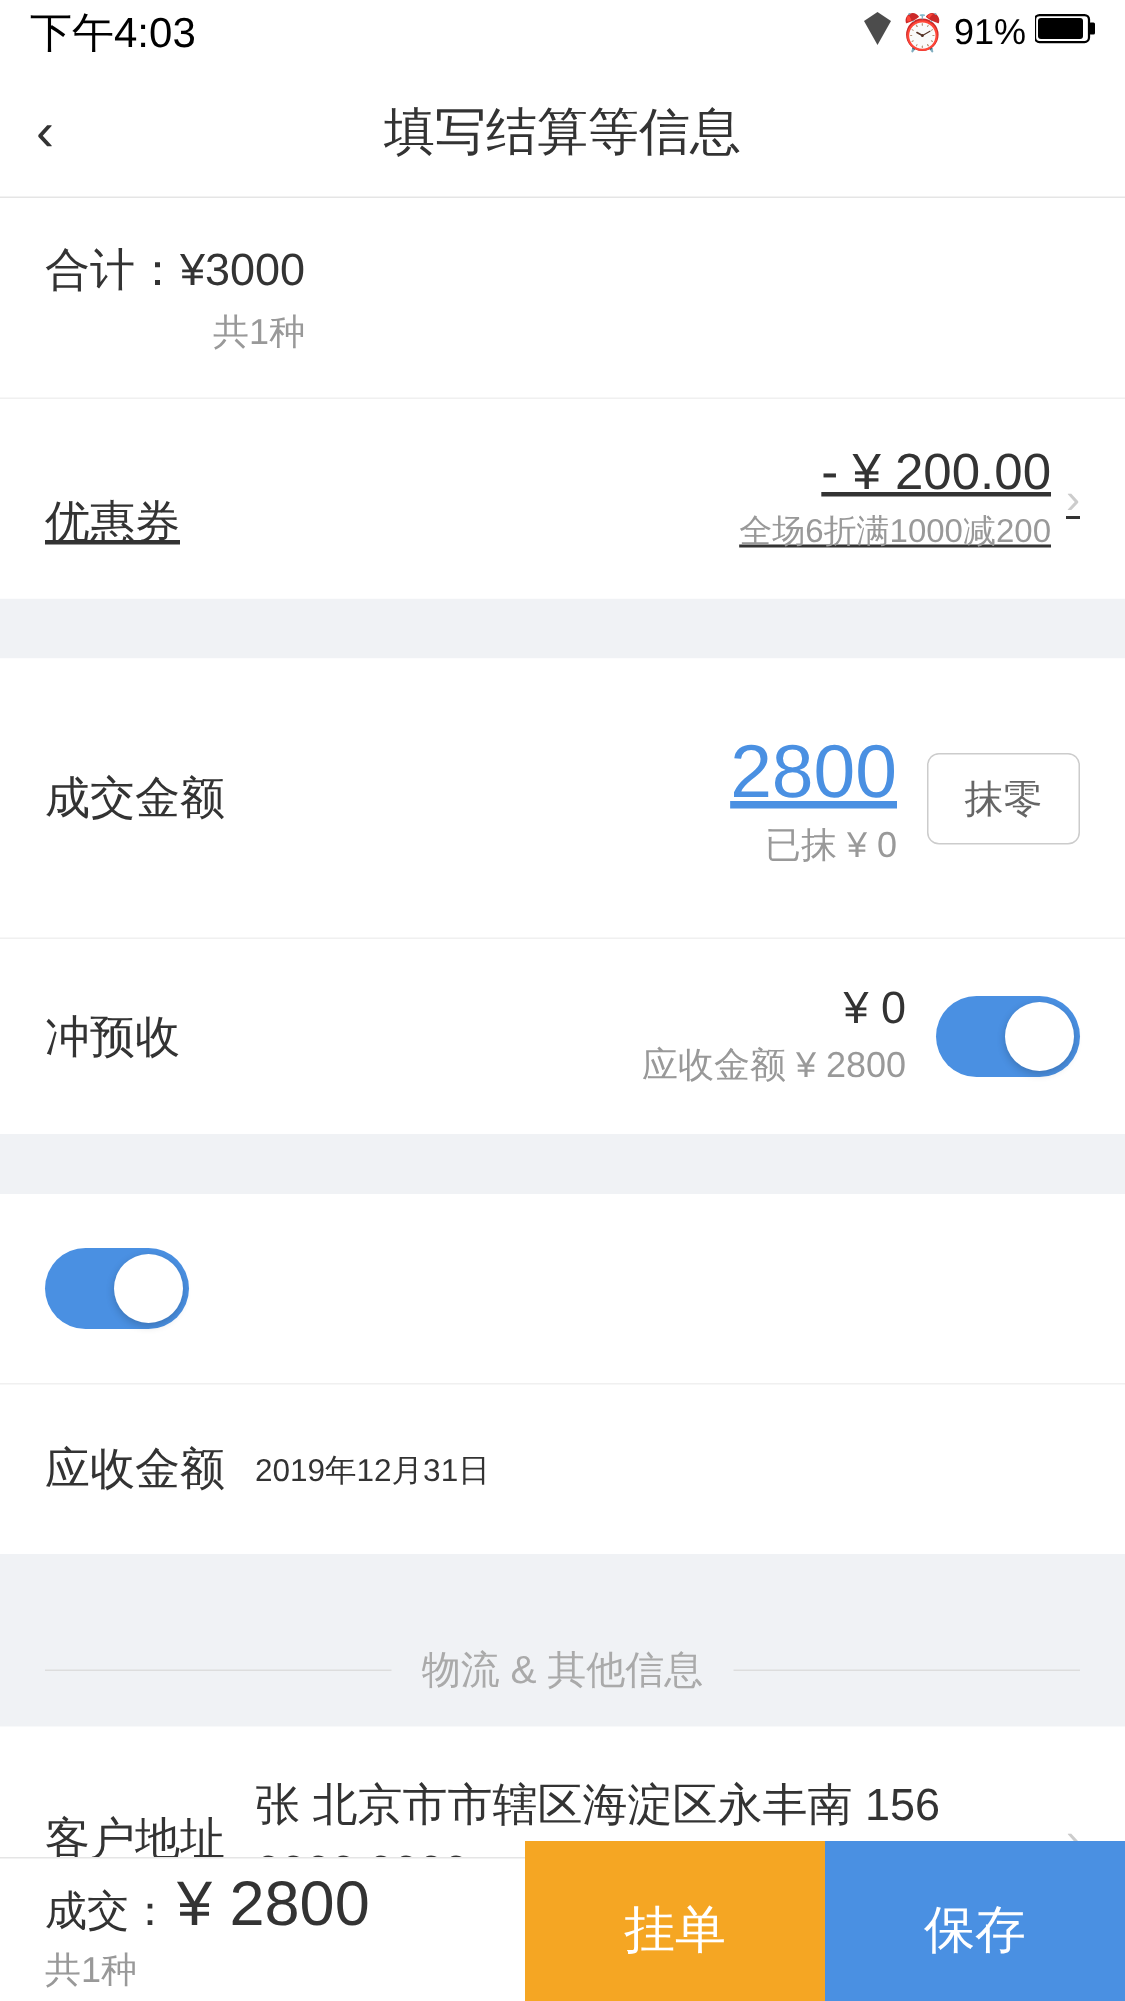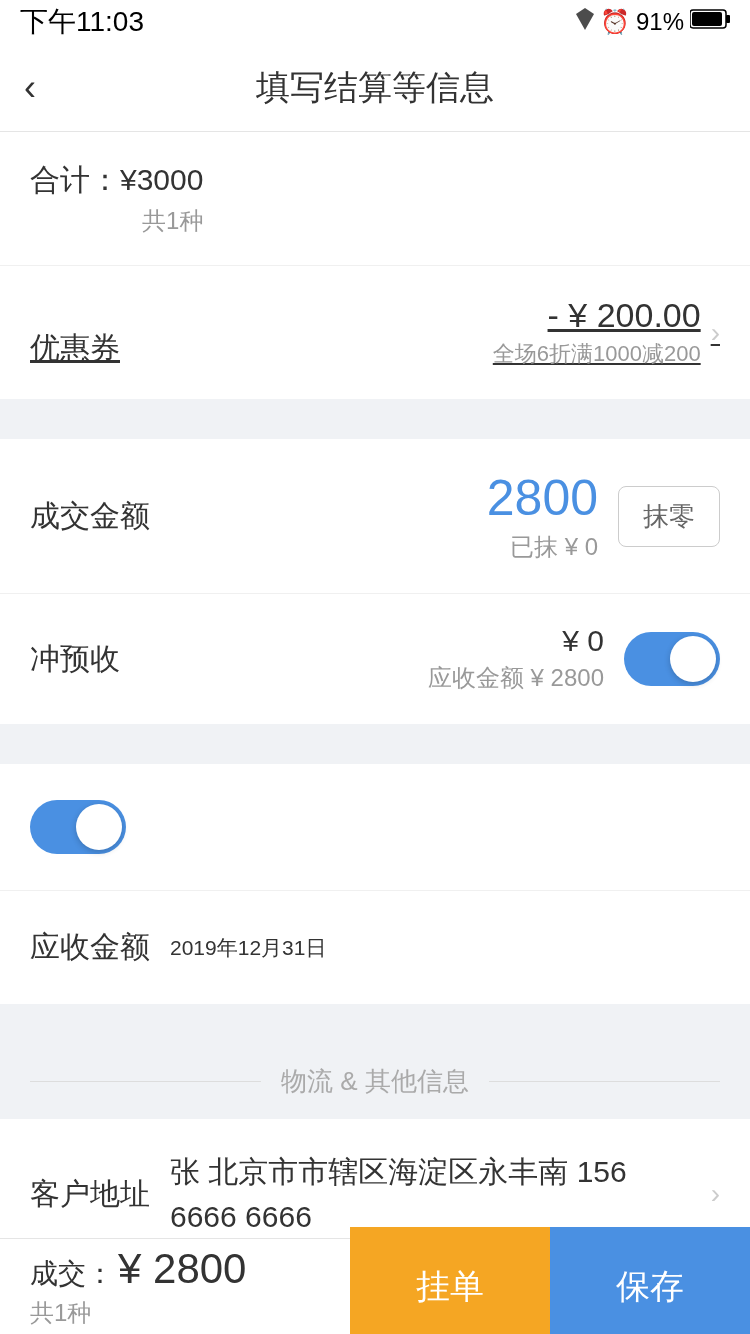--- a/index.html
+++ b/index.html
@@ -108,29 +108,29 @@
 
     
     .separator {
       height: 20px;
       background: #f0f2f5;
     }
 
     
     .amount-row {
       background: #fff;
-      padding: 30px 30px;
+      padding: 46px 30px;
       display: flex;
       align-items: center;
       justify-content: space-between;
     }
     .amount-label { font-size: 30px; color: #333; }
     .amount-right { display: flex; align-items: center; gap: 20px; }
     .amount-value-group { text-align: right; }
-    .amount-main { font-size: 50px; color: #4a90e2; font-weight: 500; }
+    .amount-main { font-size: 50px; color: #4a90e2; font-weight: 500; text-decoration: underline; }
     .amount-sub { font-size: 24px; color: #999; margin-top: 4px; }
     .round-btn {
       border: 1.5px solid #ccc;
       border-radius: 8px;
       padding: 12px 24px;
       font-size: 26px;
       color: #666;
       background: #fff;
       cursor: pointer;
     }
@@ -265,21 +265,21 @@
     
     .gray-area {
       background: #f0f2f5;
       height: 160px;
     }
   </style>
 </head>
 <body>
 
 <div class="status-bar">
-  <div class="status-center">下午11:03</div>
+  <div class="status-center">下午4:03</div>
   <div class="status-right">
     <span>
       <svg width="18" height="22" viewBox="0 0 18 22" fill="#000">
           <path d="M9 0 L18 6 L9 22 L0 6 Z" opacity="0.7"></path>
         </svg>
     </span>
     <span>⏰</span>
     <span>91%</span>
     <span>
       <svg width="40" height="22" viewBox="0 0 40 22">

